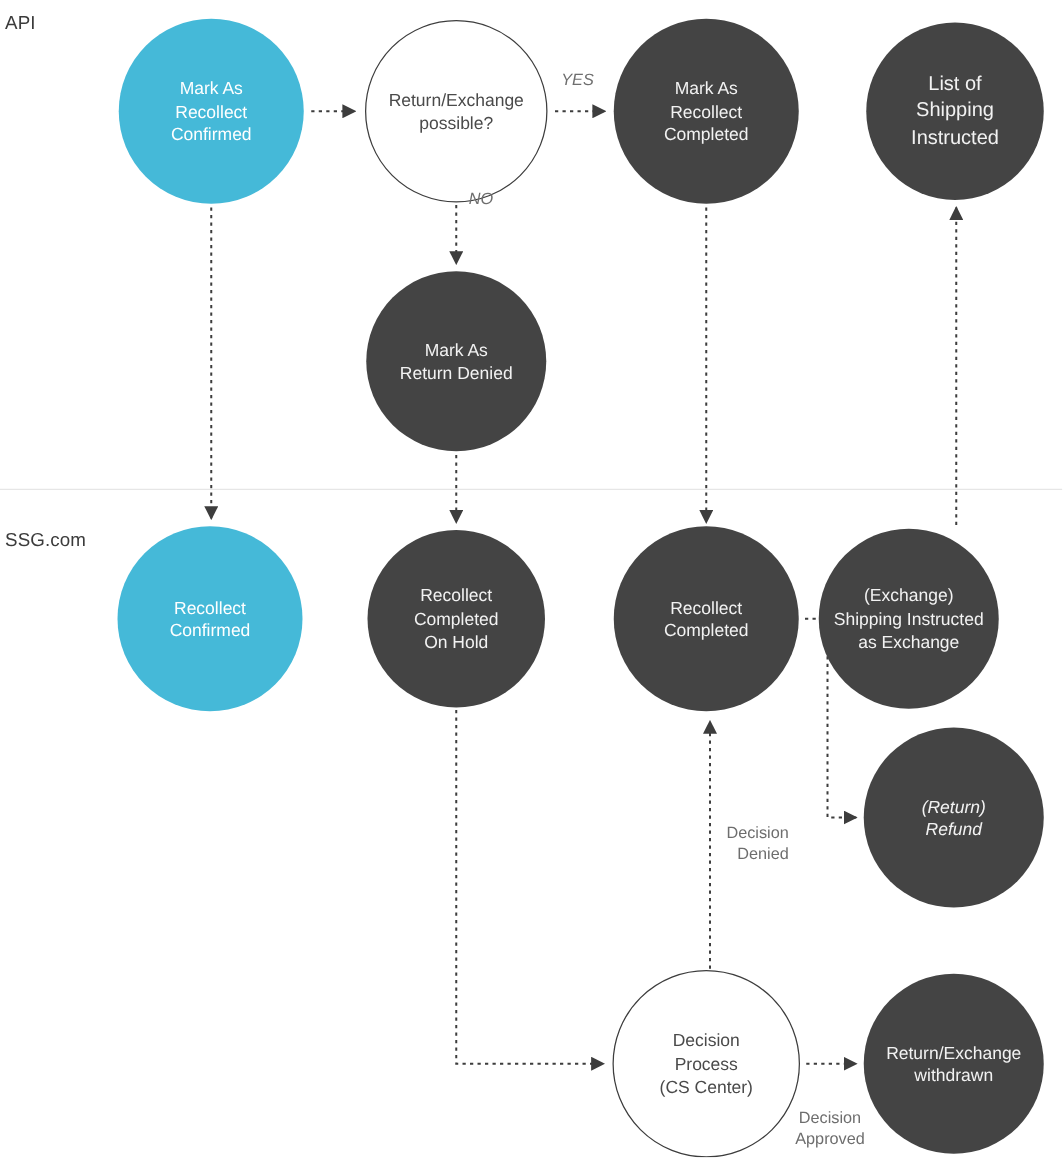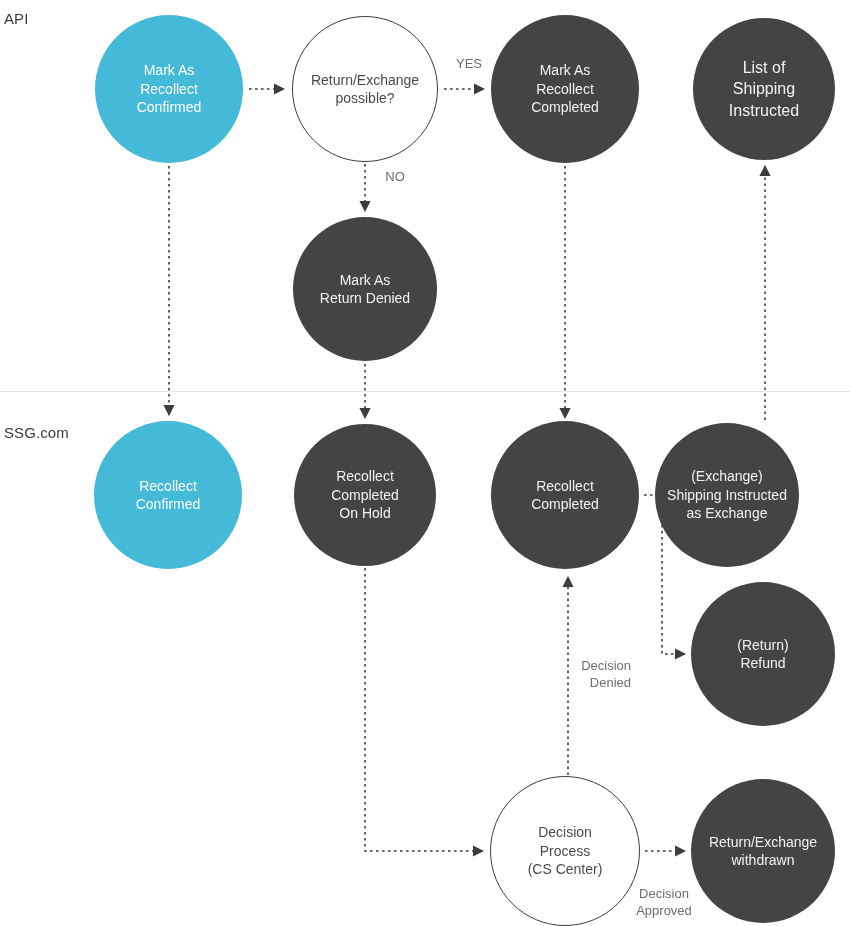--- a/index.html
+++ b/index.html
@@ -70,21 +70,21 @@
   }
   .edge-label {
     position: absolute;
     font-size: 13px;
     color: #6e6e6e;
     white-space: pre-line;
     line-height: 1.28;
   }
   .edge-label.align-right { text-align: right; }
   .edge-label.align-center { text-align: center; }
-  .edge-label.align-left { text-align: center; }
+  .edge-label.align-left { text-align: left; font-style: italic; }
 </style>
 </head>
 <body>
 
 <div id="diagram-root">
 
   <svg id="edge-layer" viewBox="0 0 850 926" width="850" height="926" xmlns="http://www.w3.org/2000/svg">
     <defs>
       <marker id="arrow-right" viewBox="0 0 10 10" refX="9" refY="5" markerWidth="7" markerHeight="7" orient="auto-start-reverse">
         <path d="M 0 0 L 10 5 L 0 10 z" fill="#3d3d3d"></path>
@@ -170,39 +170,39 @@
     <span class="node-label">Recollect
 Completed</span>
   </div>
 
   <div class="node filled-dark" style="left:655px; top:423px; width:144px; height:144px; font-size:14px;">
     <span class="node-label">(Exchange)
 Shipping Instructed
 as Exchange</span>
   </div>
 
-  <div class="node filled-dark" style="left:691px; top:582px; width:144px; height:144px; font-size:14px;">
+  <div class="node filled-dark" style="left:691px; top:582px; width:144px; height:144px; font-size:14px;font-style:italic;">
     <span class="node-label">(Return)
 Refund</span>
   </div>
 
   <div class="node outline" style="left:490px; top:776px; width:150px; height:150px; font-size:14px;">
     <span class="node-label">Decision
 Process
 (CS Center)</span>
   </div>
 
   <div class="node filled-dark" style="left:691px; top:779px; width:144px; height:144px; font-size:14px;">
     <span class="node-label">Return/Exchange
 withdrawn</span>
   </div>
 
   <div class="edge-label align-left" style="left:449px; top:56px; width:40px;">YES</div>
 
-  <div class="edge-label align-left" style="left:375px; top:169px; width:40px;">NO</div>
+  <div class="edge-label align-left" style="left:375px; top:151px; width:40px;">NO</div>
 
   <div class="edge-label align-right" style="left:559px; top:658px; width:72px;">Decision
 Denied</div>
 
   <div class="edge-label align-center" style="left:621px; top:886px; width:86px;">Decision
 Approved</div>
 
 </div>
 
 </body></html>

